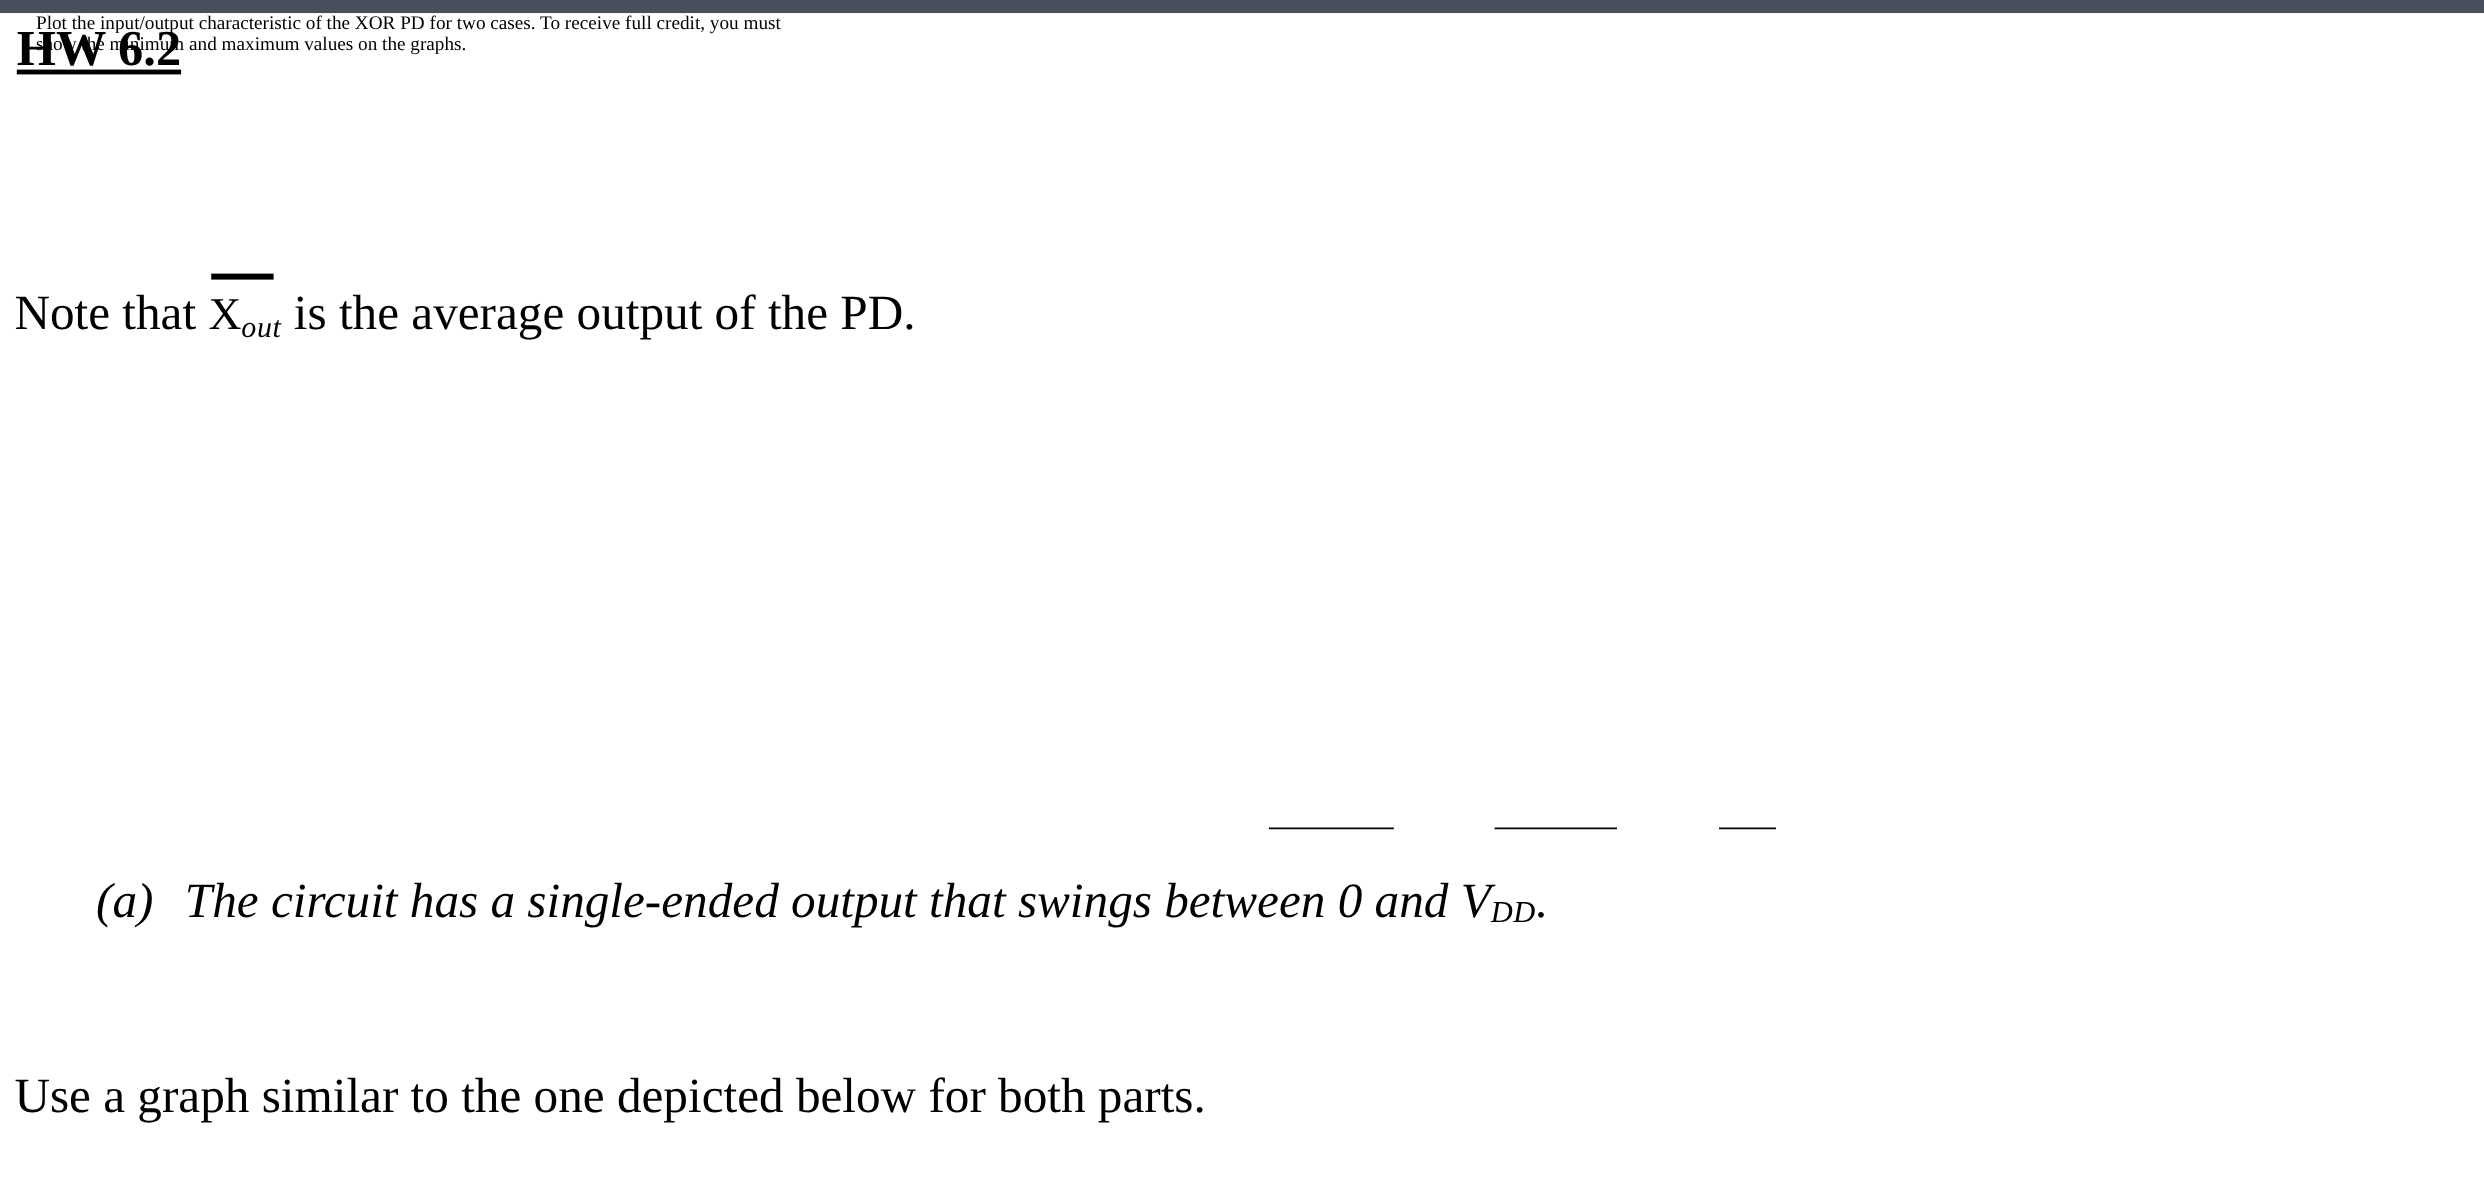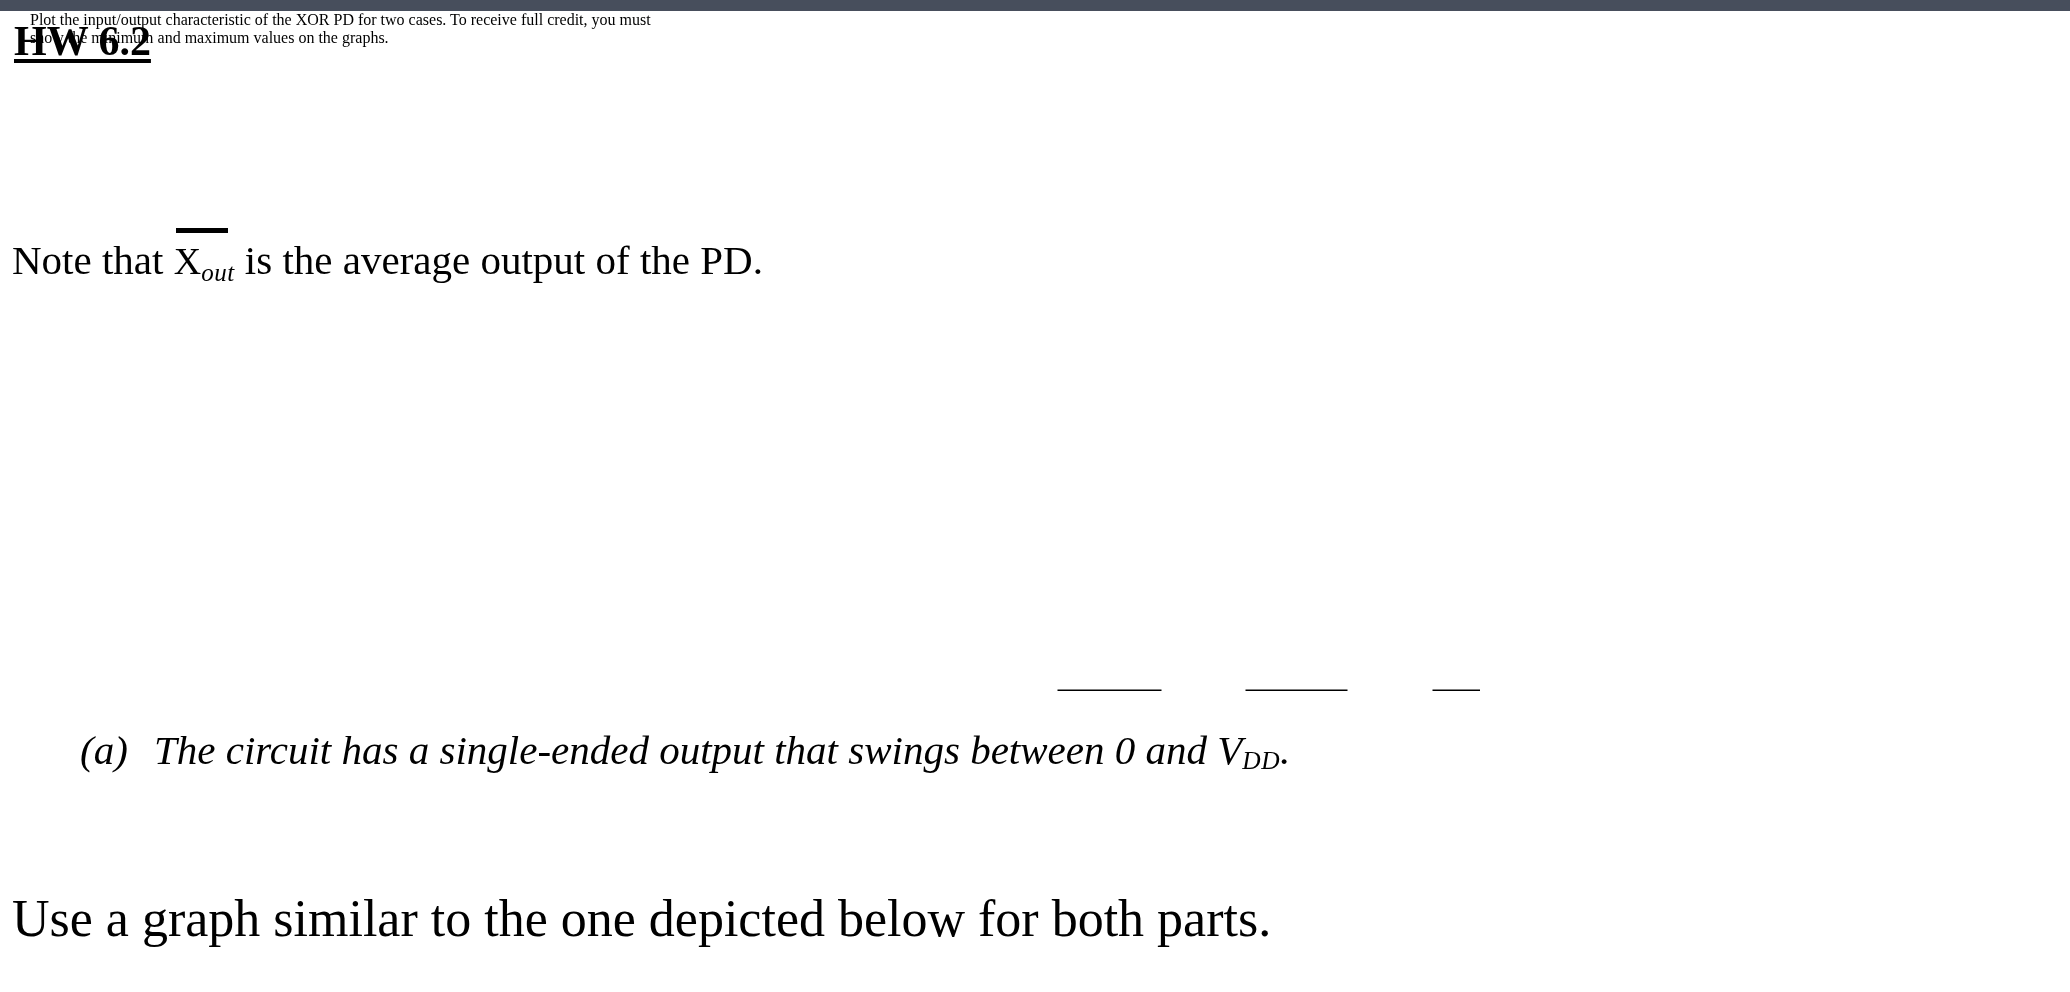--- a/index.html
+++ b/index.html
@@ -93,21 +93,21 @@
     letter-spacing: 0.5px;
   }
   .sub-num {
     font-size: 0.66em;
     vertical-align: -0.20em;
   }
 
   #para-closing {
     position: absolute;
     left: 12px; top: 878px;
-    font-size: 52px;
+    font-size: 41px;
     white-space: nowrap;
   }
 
   
   #figure {
     position: absolute;
     left: 0; top: 320px;
     width: 2070px;
     height: 360px;
   }

